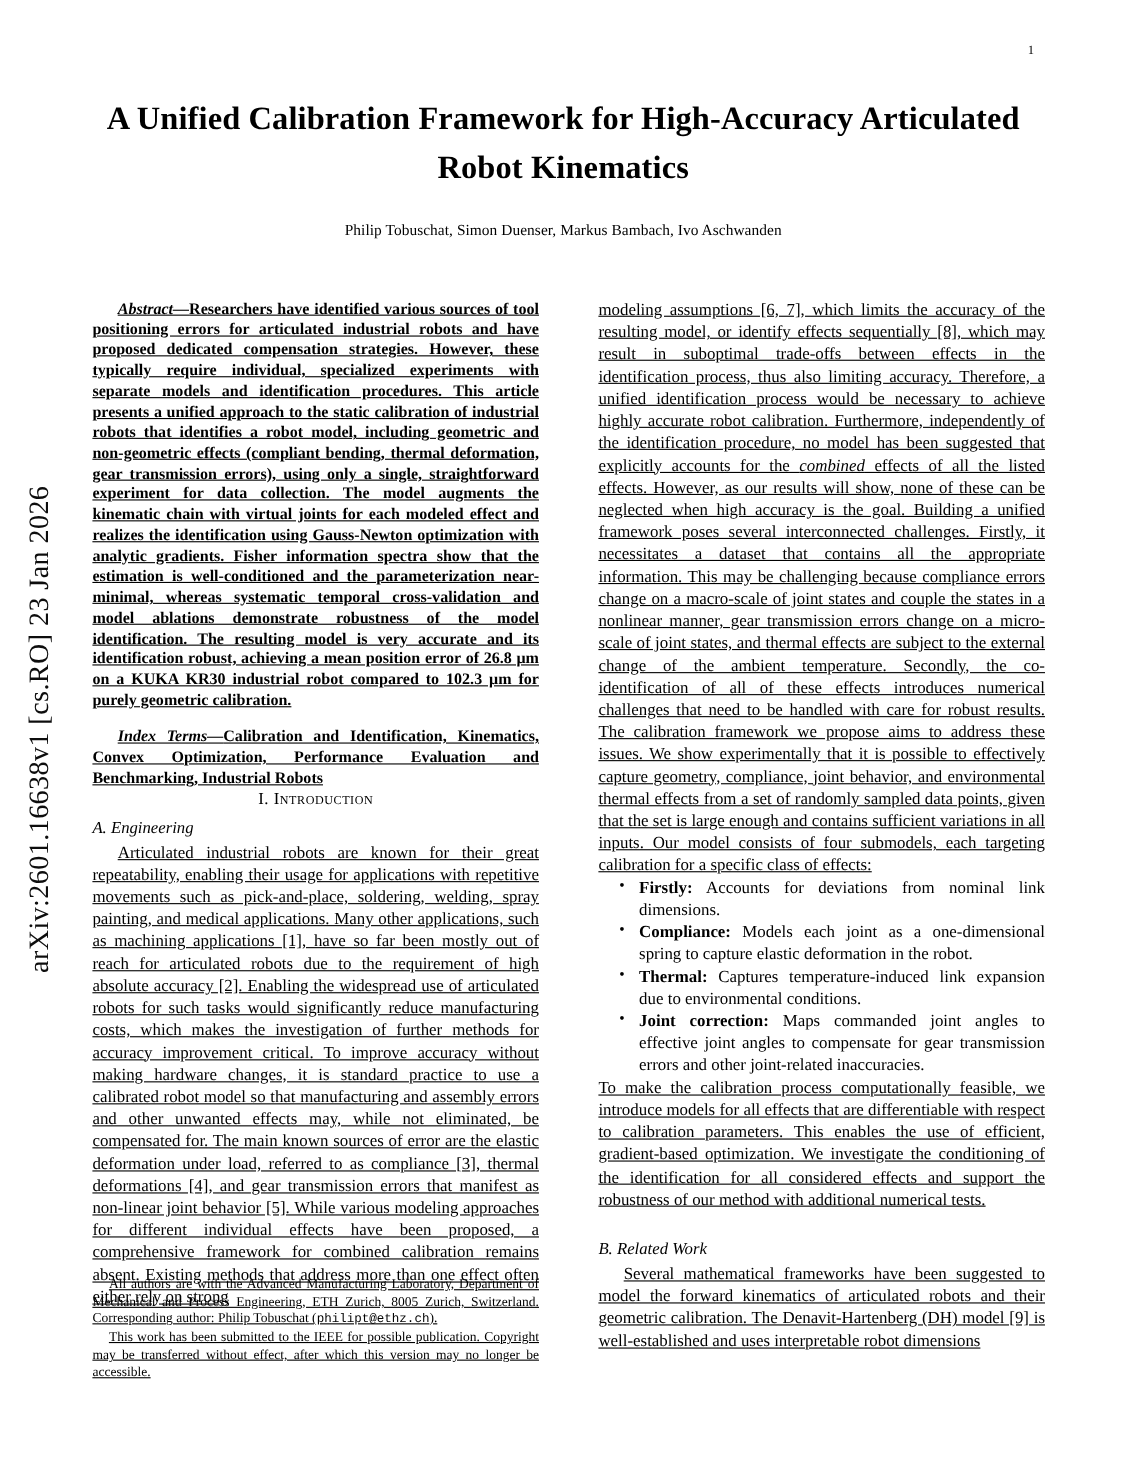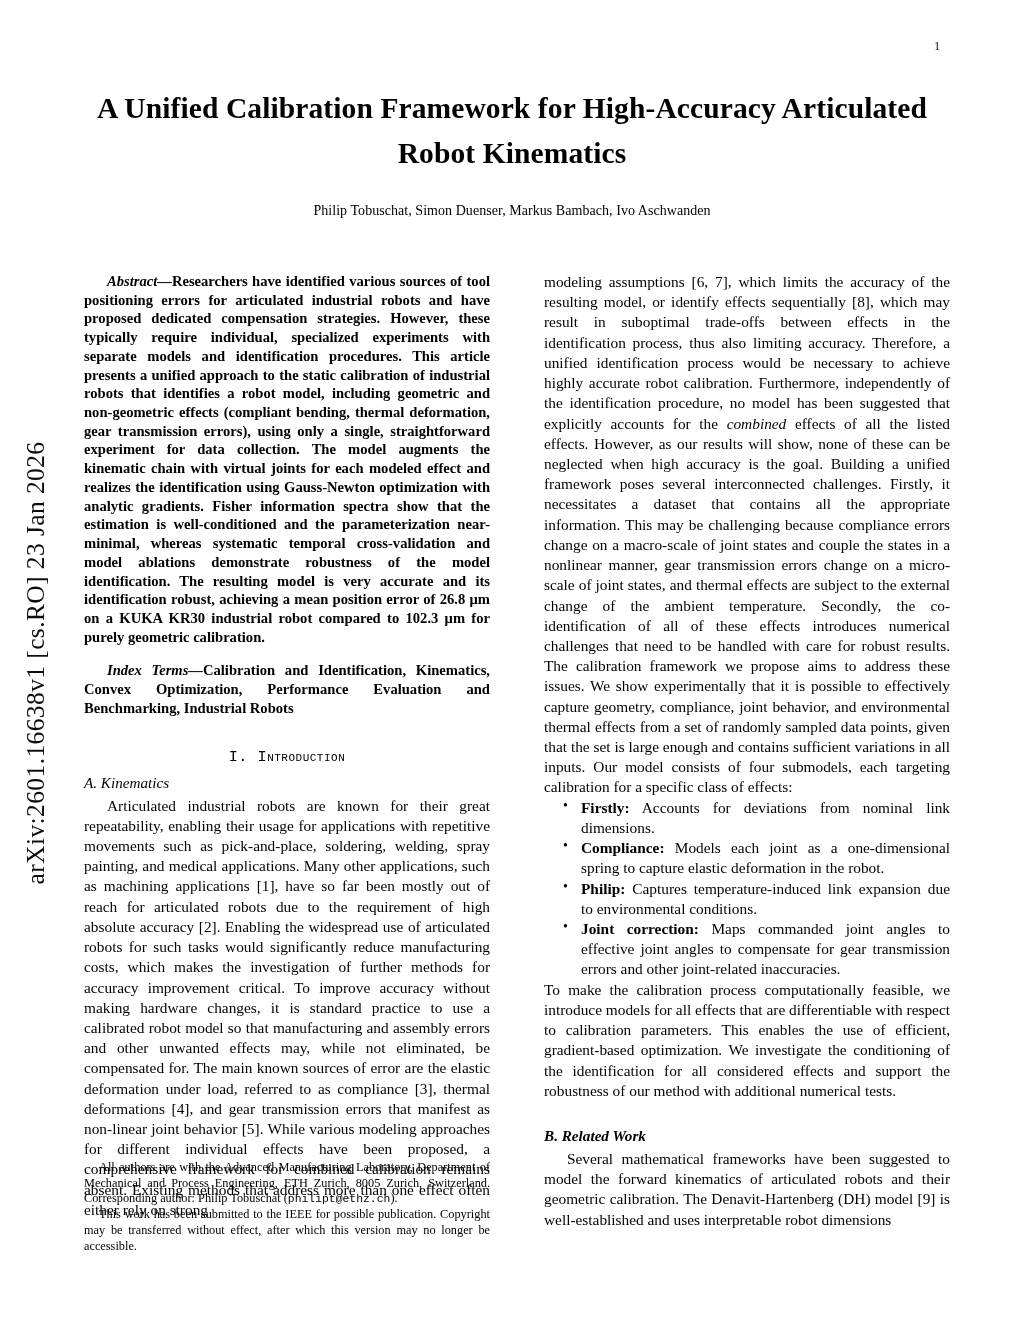--- a/index.html
+++ b/index.html
@@ -87,42 +87,41 @@
     width: 406px;
   }
   .col-left  { left: 0px; }
   .col-right { left: 460px; }
 
   p {
     margin: 0;
     text-align: justify;
     text-justify: inter-word;
     hyphens: manual;
+    text-decoration: underline;
   }
 
   .abstract, .indexterms {
     font-weight: bold;
     font-size: 14.6px;
     line-height: 1.283;
     text-indent: 23px;
   }
   .indexterms { margin-top: 15px; }
   .abstract .lead, .indexterms .lead {
     font-style: italic;
     font-weight: bold;
   }
 
   .section-head {
     text-align: center;
     font-size: 15.2px;
     font-variant: small-caps;
-    margin-top: 30px;
     margin-bottom: 8px;
     letter-spacing: 0.5px;
-    font-family: Liberation Mono, monospace;
   }
   .subsection-head {
     font-style: italic;
     font-size: 15.2px;
     margin-top: 4px;
     margin-bottom: 4px;
     text-align: left;
   }
   .body-text {
     font-size: 15.35px;
@@ -198,44 +197,44 @@
   <div class="columns">
 
     <div class="col col-left">
 
       <p class="abstract"><span class="lead">Abstract—</span><span>Researchers have identified various sources of tool positioning errors for articulated industrial robots and have proposed dedicated compensation strategies. However, these typically require individual, specialized experiments with separate models and identification procedures. This article presents a unified approach to the static calibration of industrial robots that identifies a robot model, including geometric and non-geometric effects (compliant bending, thermal deformation, gear transmission errors), using only a single, straightforward experiment for data collection. The model augments the kinematic chain with virtual joints for each modeled effect and realizes the identification using Gauss-Newton optimization with analytic gradients. Fisher information spectra show that the estimation is well-conditioned and the parameterization near-minimal, whereas systematic temporal cross-validation and model ablations demonstrate robustness of the model identification. The resulting model is very accurate and its identification robust, achieving a mean position error of 26.8 μm on a KUKA KR30 industrial robot compared to 102.3 μm for purely geometric calibration.</span></p>
 
       <p class="indexterms"><span class="lead">Index Terms—</span><span>Calibration and Identification, Kinematics, Convex Optimization, Performance Evaluation and Benchmarking, Industrial Robots</span></p>
 
       <div class="section-head">I. Introduction</div>
 
-      <div class="subsection-head">A. Kinematics</div>
+      <div class="subsection-head">A. Engineering</div>
 
       <p class="body-text">Articulated industrial robots are known for their great repeatability, enabling their usage for applications with repetitive movements such as pick-and-place, soldering, welding, spray painting, and medical applications. Many other applications, such as machining applications [1], have so far been mostly out of reach for articulated robots due to the requirement of high absolute accuracy [2]. Enabling the widespread use of articulated robots for such tasks would significantly reduce manufacturing costs, which makes the investigation of further methods for accuracy improvement critical. To improve accuracy without making hardware changes, it is standard practice to use a calibrated robot model so that manufacturing and assembly errors and other unwanted effects may, while not eliminated, be compensated for. The main known sources of error are the elastic deformation under load, referred to as compliance [3], thermal deformations [4], and gear transmission errors that manifest as non-linear joint behavior [5]. While various modeling approaches for different individual effects have been proposed, a comprehensive framework for combined calibration remains absent. Existing methods that address more than one effect often either rely on strong</p>
 
       <div class="footnotes">
         <p><span>All authors are with the Advanced Manufacturing Laboratory, Department of Mechanical and Process Engineering, ETH Zurich, 8005 Zurich, Switzerland. Corresponding author: Philip Tobuschat (</span><span class="mono">philipt@ethz.ch</span><span>).</span></p>
         <p>This work has been submitted to the IEEE for possible publication. Copyright may be transferred without effect, after which this version may no longer be accessible.</p>
       </div>
 
     </div>
 
     <div class="col col-right">
 
       <p class="body-text cont"><span>modeling assumptions [6, 7], which limits the accuracy of the resulting model, or identify effects sequentially [8], which may result in suboptimal trade-offs between effects in the identification process, thus also limiting accuracy. Therefore, a unified identification process would be necessary to achieve highly accurate robot calibration. Furthermore, independently of the identification procedure, no model has been suggested that explicitly accounts for the </span><span class="italic">combined</span><span> effects of all the listed effects. However, as our results will show, none of these can be neglected when high accuracy is the goal. Building a unified framework poses several interconnected challenges. Firstly, it necessitates a dataset that contains all the appropriate information. This may be challenging because compliance errors change on a macro-scale of joint states and couple the states in a nonlinear manner, gear transmission errors change on a micro-scale of joint states, and thermal effects are subject to the external change of the ambient temperature. Secondly, the co-identification of all of these effects introduces numerical challenges that need to be handled with care for robust results. The calibration framework we propose aims to address these issues. We show experimentally that it is possible to effectively capture geometry, compliance, joint behavior, and environmental thermal effects from a set of randomly sampled data points, given that the set is large enough and contains sufficient variations in all inputs. Our model consists of four submodels, each targeting calibration for a specific class of effects:</span></p>
 
       <ul class="bullets">
         <li><b>Firstly:</b><span> Accounts for deviations from nominal link dimensions.</span></li>
         <li><b>Compliance:</b><span> Models each joint as a one-dimensional spring to capture elastic deformation in the robot.</span></li>
-        <li><b>Philip:</b><span> Captures temperature-induced link expansion due to environmental conditions.</span></li>
+        <li><b>Thermal:</b><span> Captures temperature-induced link expansion due to environmental conditions.</span></li>
         <li><b>Joint correction:</b><span> Maps commanded joint angles to effective joint angles to compensate for gear transmission errors and other joint-related inaccuracies.</span></li>
       </ul>
 
       <p class="follow-text">To make the calibration process computationally feasible, we introduce models for all effects that are differentiable with respect to calibration parameters. This enables the use of efficient, gradient-based optimization. We investigate the conditioning of the identification for all considered effects and support the robustness of our method with additional numerical tests.</p>
 
-      <div class="subsection-head" style="margin-top:26px;font-weight:bold;">B. Related Work</div>
+      <div class="subsection-head" style="margin-top:26px;">B. Related Work</div>
 
       <p class="body-text">Several mathematical frameworks have been suggested to model the forward kinematics of articulated robots and their geometric calibration. The Denavit-Hartenberg (DH) model [9] is well-established and uses interpretable robot dimensions</p>
 
     </div>
 
   </div>
 </div>
 
 </body></html>

